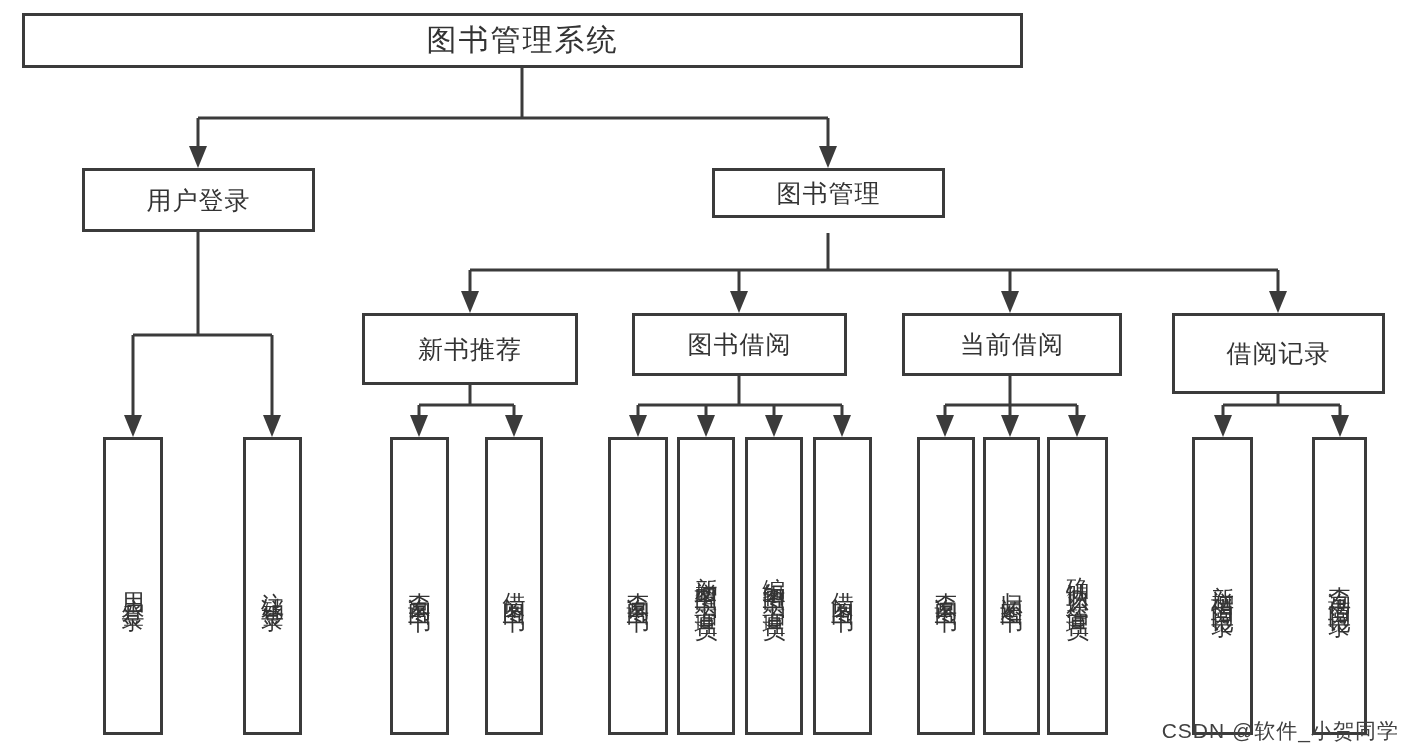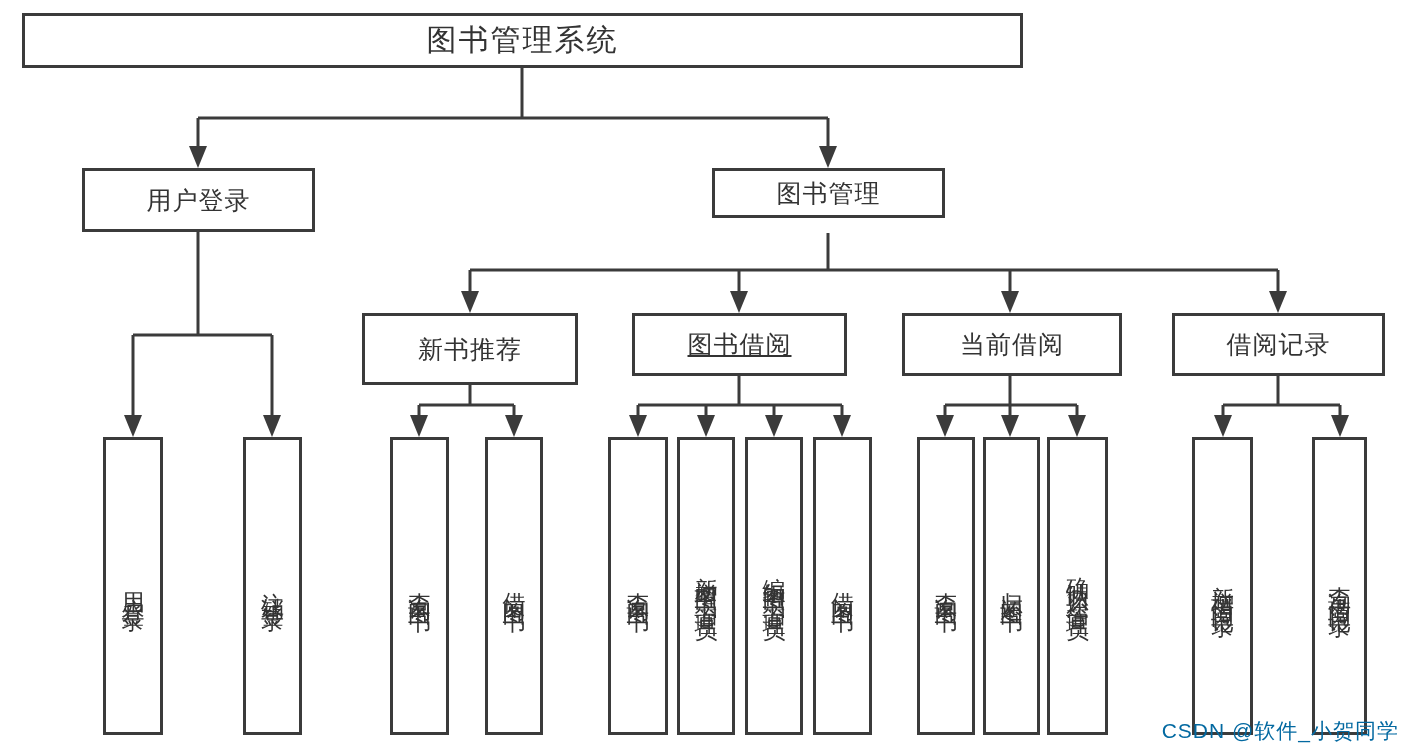--- a/index.html
+++ b/index.html
@@ -37,21 +37,21 @@
     letter-spacing: 6px;
     line-height: 1;
     white-space: nowrap;
   }
   #watermark {
     position: absolute;
     right: 6px;
     bottom: 2px;
     z-index: 2;
     font-size: 21px;
-    color: #0369a1;
+    color: #404040;
     letter-spacing: 1px;
     white-space: nowrap;
     margin-top: 38px;
   }
 </style>
 </head>
 <body>
 
 <div id="canvas">
 
@@ -109,23 +109,23 @@
       <line x1="1340" y1="405" x2="1340" y2="419" stroke="#3b3b3b" stroke-width="3"></line>
       <polygon points="1331,415 1349,415 1340,437" fill="#3b3b3b"></polygon>
     </svg>
 
   <div class="node h title" style="left:22px; top:13px; width:1001px; height:55px;">图书管理系统</div>
 
   <div class="node h" style="left:82px; top:168px; width:233px; height:64px;">用户登录</div>
   <div class="node h" style="left:712px; top:168px; width:233px; height:50px;">图书管理</div>
 
   <div class="node h" style="left:362px; top:313px; width:216px; height:72px;">新书推荐</div>
-  <div class="node h" style="left:632px; top:313px; width:215px; height:63px;text-decoration:underline;">图书借阅</div>
+  <div class="node h" style="left:632px; top:313px; width:215px; height:63px;">图书借阅</div>
   <div class="node h" style="left:902px; top:313px; width:220px; height:63px;">当前借阅</div>
-  <div class="node h" style="left:1172px; top:313px; width:213px; height:63px;">借阅记录</div>
+  <div class="node h" style="left:1172px; top:313px; width:213px; height:81px;">借阅记录</div>
 
   <div class="node v" style="left:103px; top:437px; width:60px; height:298px;">
     <span class="vtext">用户登录</span>
   </div>
   <div class="node v" style="left:243px; top:437px; width:59px; height:298px;">
     <span class="vtext">注销登录</span>
   </div>
 
   <div class="node v" style="left:390px; top:437px; width:59px; height:298px;">
     <span class="vtext">查询图书</span>

